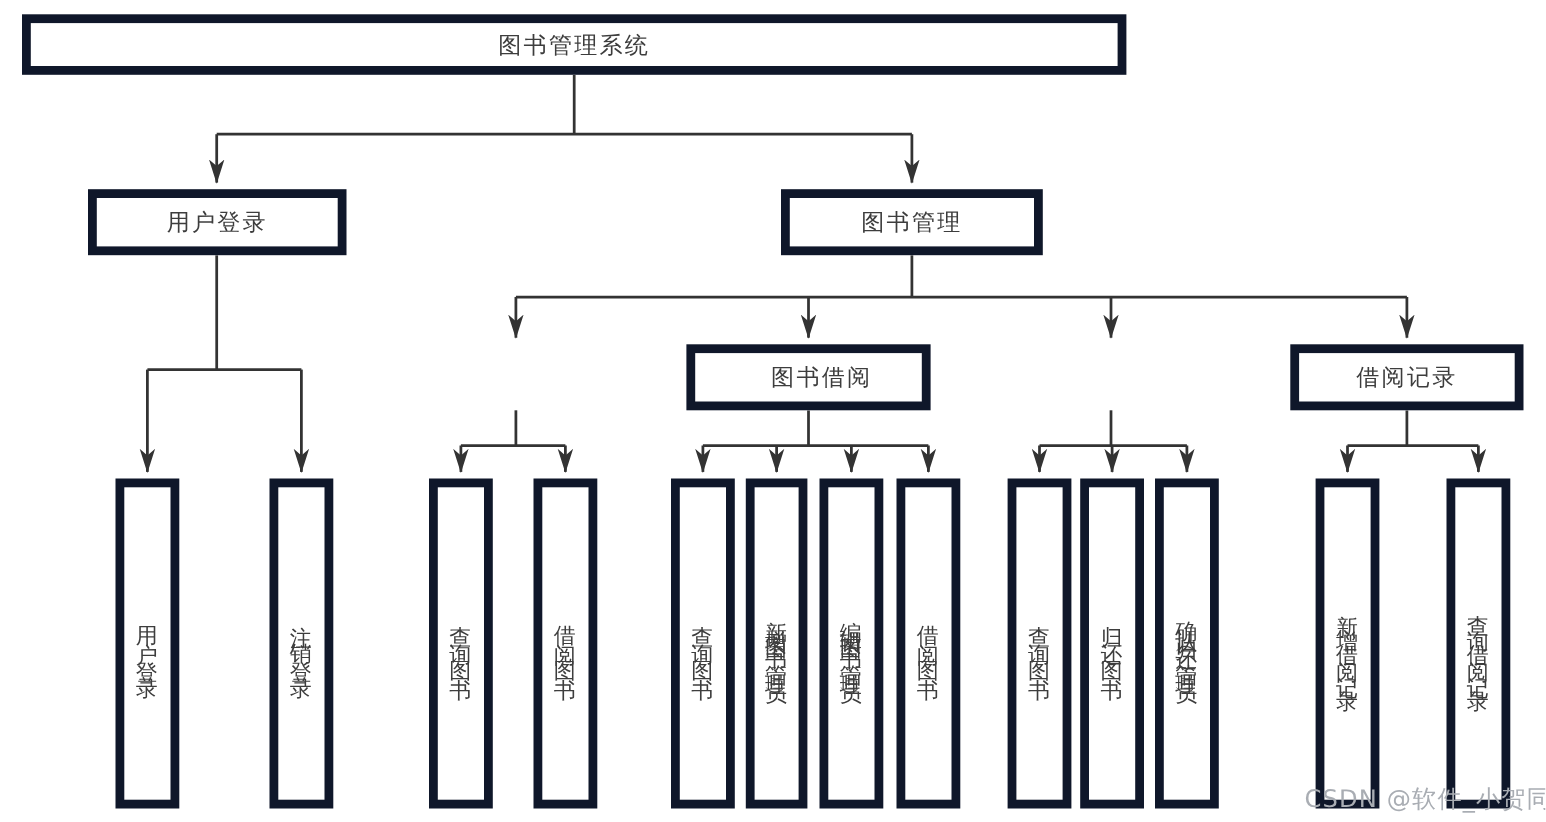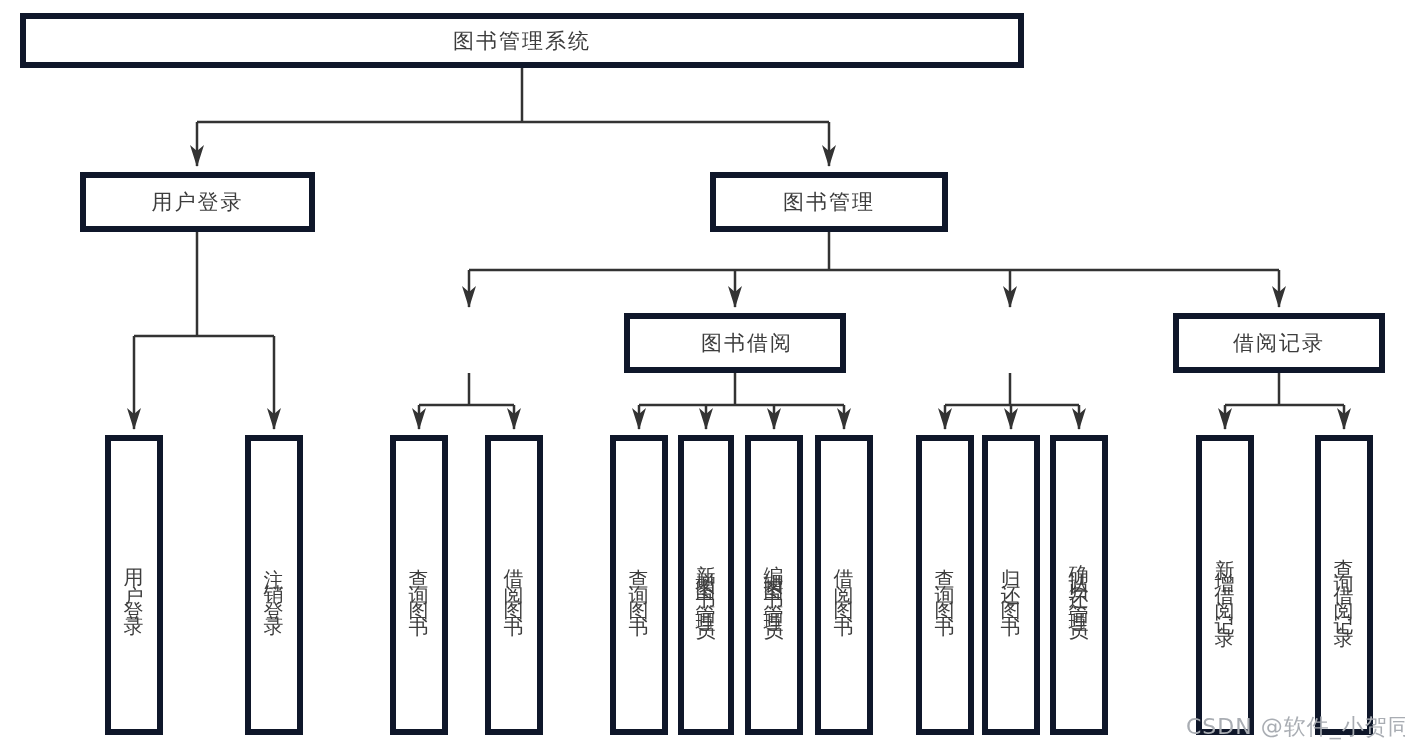--- a/index.html
+++ b/index.html
@@ -17,21 +17,21 @@
   }
   #connectors {
     position: absolute;
     left: 0; top: 0;
     width: 1405px; height: 747px;
     z-index: 1;
   }
   .node {
     position: absolute;
     box-sizing: border-box;
-    border: 6px solid #0f172a;
+    border: 8px solid #0f172a;
     background: #ffffff;
     color: #3d3d3d;
     display: flex;
     align-items: center;
     justify-content: center;
     z-index: 2;
   }
   .h-node {
     font-size: 21px;
     letter-spacing: 2px;

